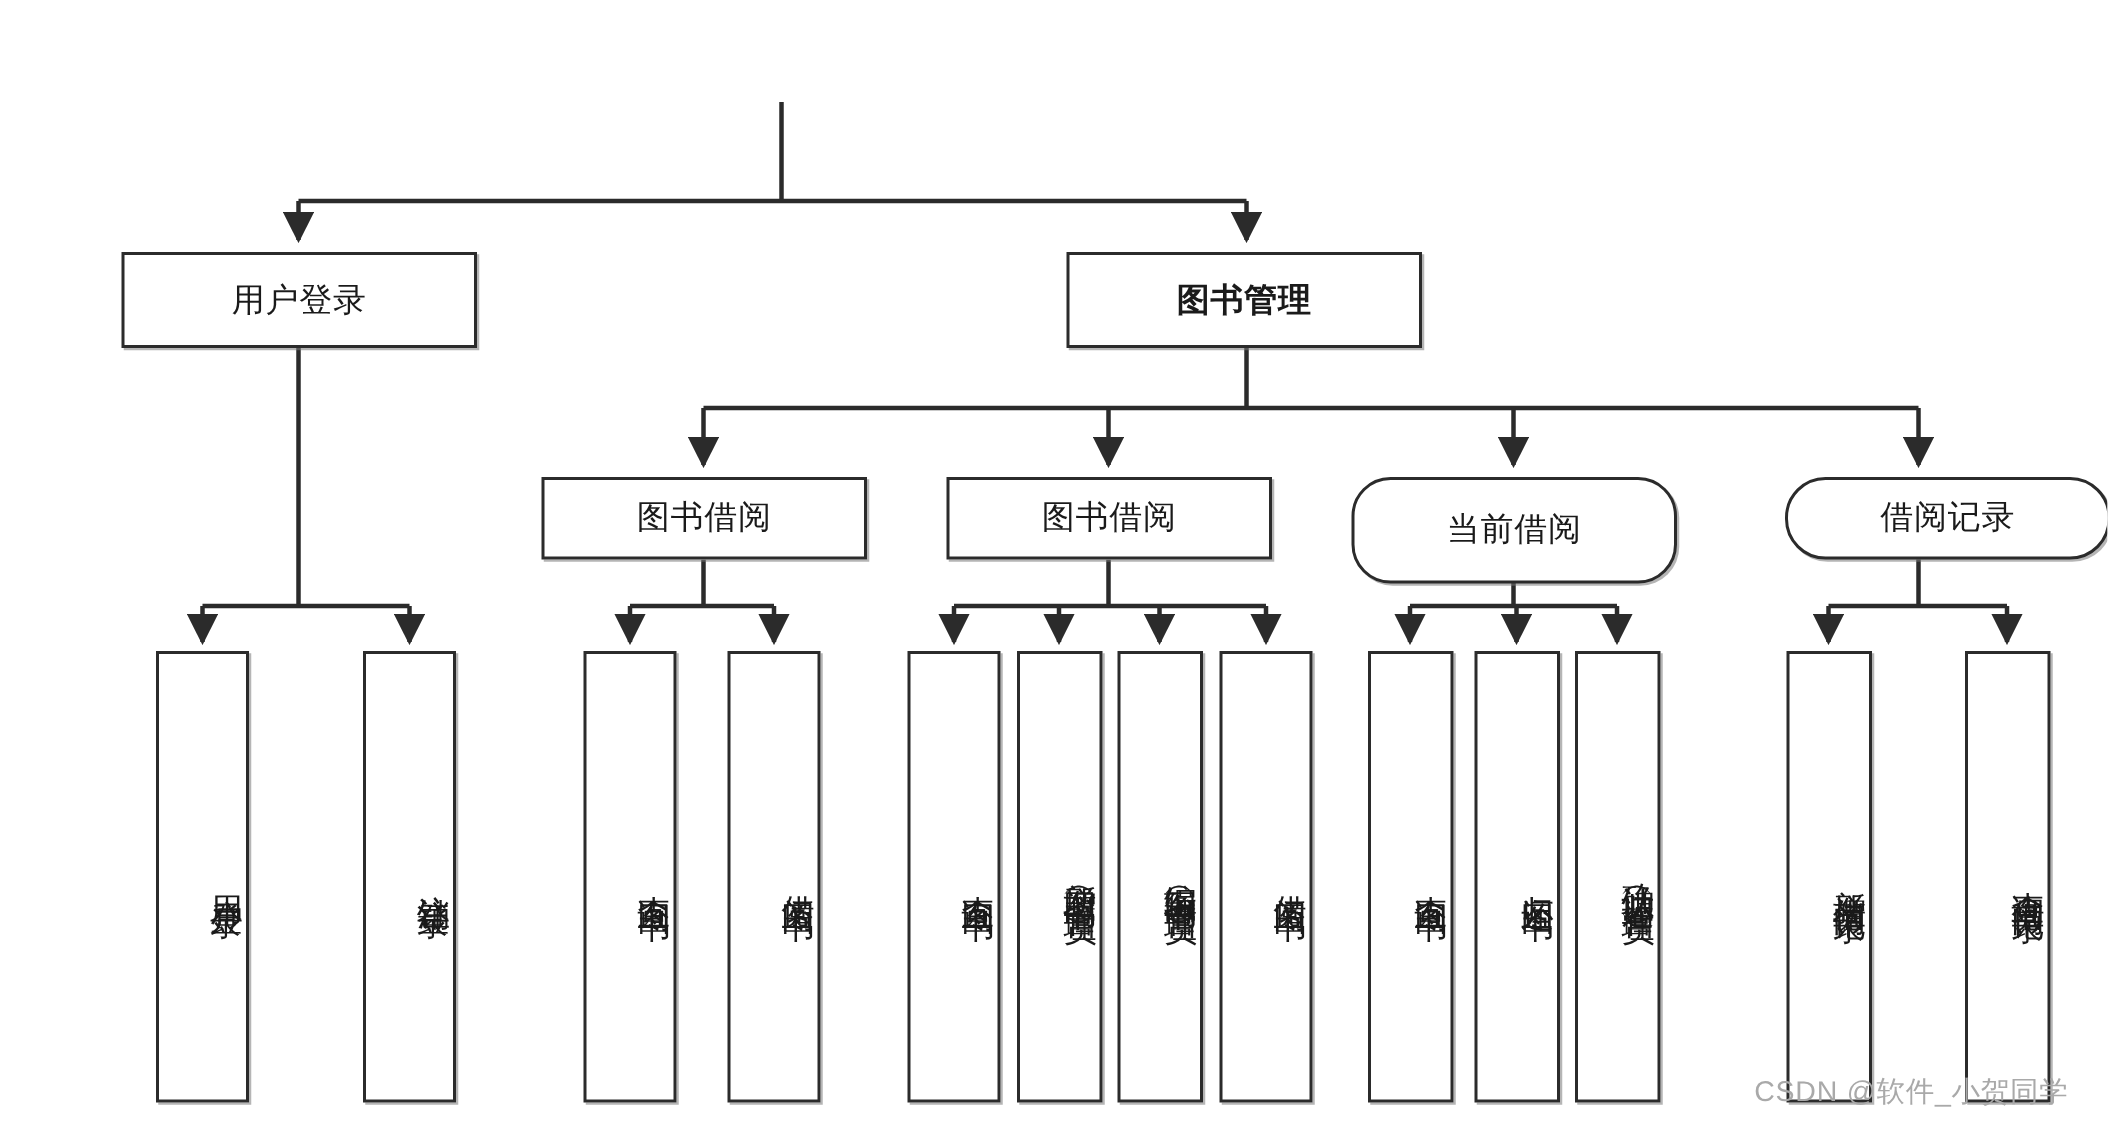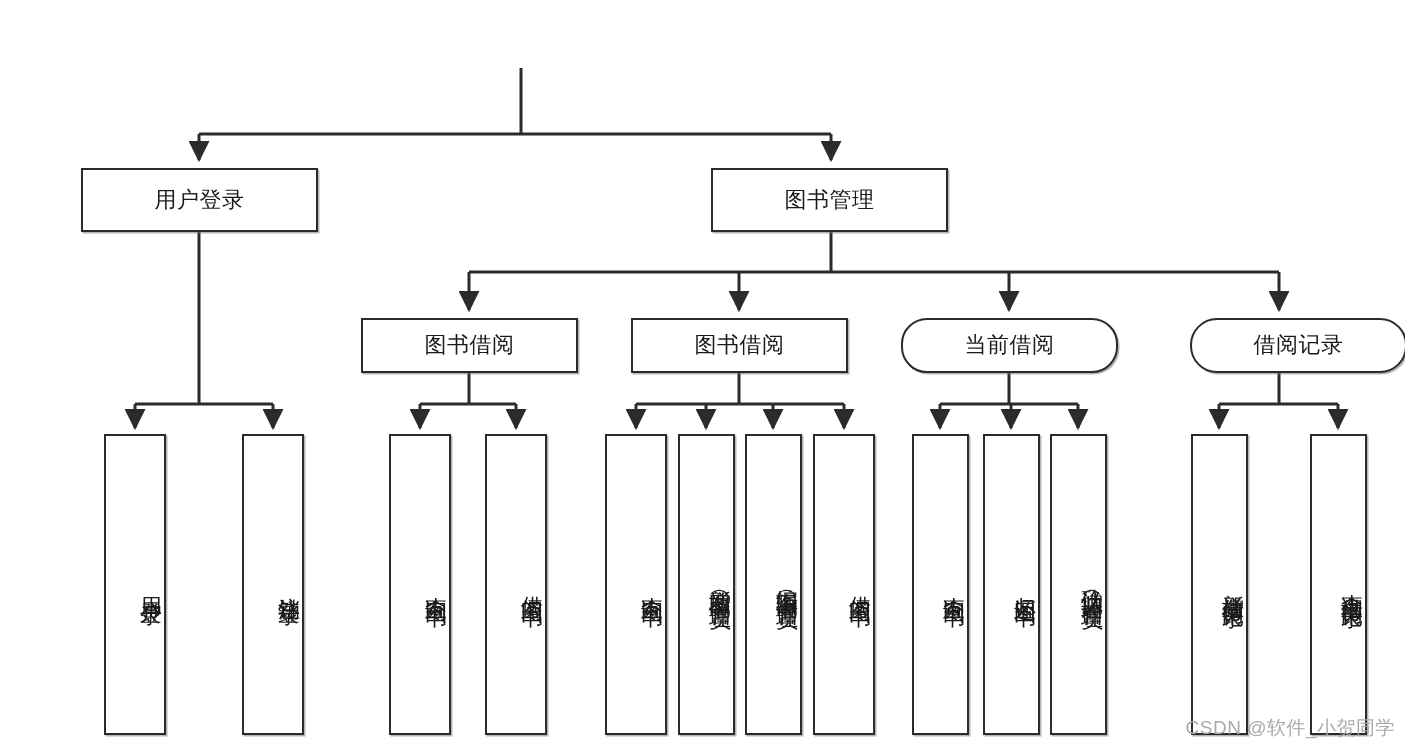--- a/index.html
+++ b/index.html
@@ -55,21 +55,21 @@
   .node.vert .vlabel {
     writing-mode: vertical-rl;
     text-orientation: upright;
     white-space: nowrap;
   }
   .node .hlabel {
     white-space: nowrap;
   }
   #watermark {
     position: absolute;
-    right: 10px;
+    right: 26px;
     bottom: 6px;
     font-size: 19px;
     color: #a9a9a9;
     white-space: nowrap;
     letter-spacing: 0.5px;
     text-align: center;
   }
 </style>
 </head>
 <body>
@@ -123,31 +123,31 @@
       <path d="M 1219 404 L 1338 404"></path>
       <path d="M 1219 404 L 1219 428" marker-end="url(#arrow)"></path>
       <path d="M 1338 404 L 1338 428" marker-end="url(#arrow)"></path>
     </g>
   </svg>
 
 
   <div class="node horiz" id="node-l2-0" style="left: 81px; top: 168px; width: 237px; height: 64px;">
     <span class="hlabel">用户登录</span>
   </div>
-  <div class="node horiz" id="node-l2-1" style="left: 711px; top: 168px; width: 237px; height: 64px;">
+  <div class="node horiz" id="node-l2-1" style="left: 711px; top: 168px; width: 237px; height: 64px; font-weight: bold;">
     <span class="hlabel">图书管理</span>
   </div>
 
   <div class="node horiz" id="node-l3-0" style="left: 361px; top: 318px; width: 217px; height: 55px;">
     <span class="hlabel">图书借阅</span>
   </div>
   <div class="node horiz" id="node-l3-1" style="left: 631px; top: 318px; width: 217px; height: 55px; align-items: center;">
     <span class="hlabel">图书借阅</span>
   </div>
-  <div class="node horiz" id="node-l3-2" style="left: 901px; top: 318px; width: 217px; height: 55px; border-radius: 26px;">
+  <div class="node horiz" id="node-l3-2" style="left: 901px; top: 318px; width: 217px; height: 71px; border-radius: 26px;">
     <span class="hlabel">当前借阅</span>
   </div>
   <div class="node horiz" id="node-l3-3" style="left: 1190px; top: 318px; width: 217px; height: 55px; border-radius: 27px;">
     <span class="hlabel">借阅记录</span>
   </div>
 
   <div class="node vert" id="node-leaf-0" style="left: 104px; top: 434px; width: 62px; height: 301px;">
     <span class="vlabel">用户登录</span>
   </div>
   <div class="node vert" id="node-leaf-1" style="left: 242px; top: 434px; width: 62px; height: 301px;">

